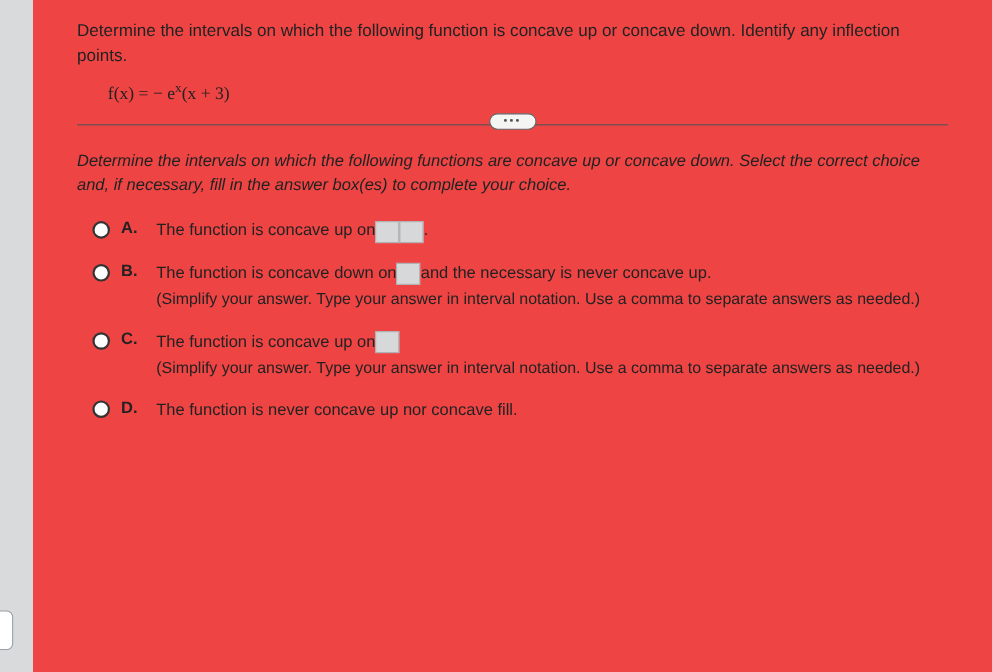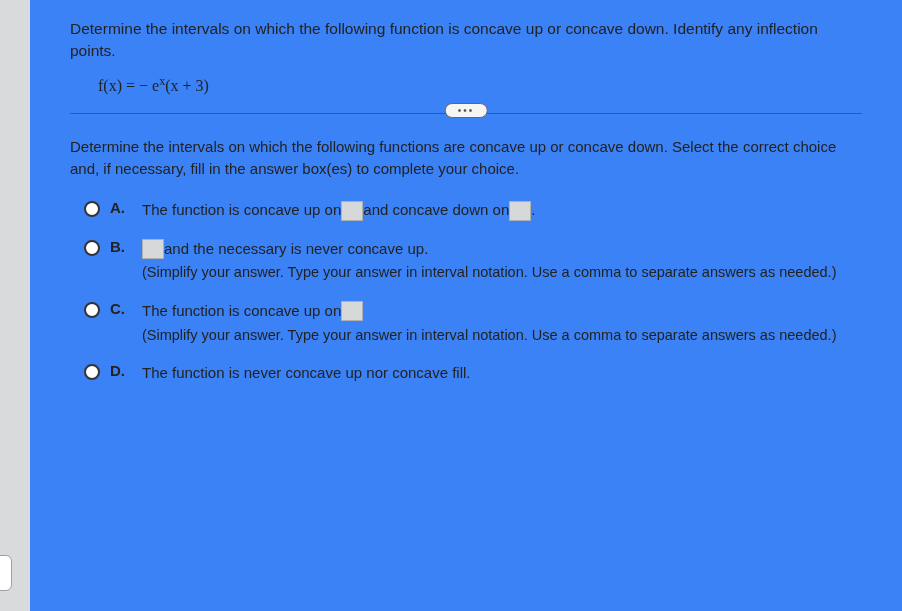--- a/index.html
+++ b/index.html
@@ -5,21 +5,21 @@
     * { box-sizing: border-box; margin: 0; padding: 0; }
     body {
       font-family: Arial, Helvetica, sans-serif;
       background: #e8e9ea;
       width: 902px;
       height: 611px;
       overflow: hidden;
       position: relative;
     }
     .page {
-      background: #3b82f6;
+      background: #ef4444;
       margin: 0 0 0 30px;
       padding: 18px 40px 18px 40px;
       height: 611px;
       position: relative;
     }
     .left-edge {
       position: absolute;
       left: 0;
       top: 0;
       width: 30px;
@@ -70,20 +70,21 @@
       font-size: 10px;
       letter-spacing: 2px;
       color: #555;
     }
     .subprompt {
       font-size: 15px;
       color: #222;
       line-height: 1.45;
       margin-bottom: 20px;
       font-weight: 500;
+      font-style: italic;
     }
     .choice {
       display: flex;
       align-items: flex-start;
       margin: 0 0 16px 14px;
       gap: 10px;
     }
     .radio {
       width: 16px;
       height: 16px;
@@ -157,32 +158,32 @@
 
   <p class="subprompt">Determine the intervals on which the following functions are concave up or concave down. Select the correct choice and, if necessary, fill in the answer box(es) to complete your choice.</p>
 
   <div class="choice">
     <span class="radio"></span>
     <span class="choice-label">A.</span>
     <div class="choice-body">
       <div class="line1">
         <span>The function is concave up on</span>
         <span class="answer-box"></span>
-        <span>and concave down on</span>
         <span class="answer-box"></span>
         <span>.</span>
       </div>
     </div>
   </div>
 
   <div class="choice">
     <span class="radio"></span>
     <span class="choice-label">B.</span>
     <div class="choice-body">
       <div class="line1">
+        <span>The function is concave down on</span>
         <span class="answer-box"></span>
         <span>and the necessary is never concave up.</span>
       </div>
       <div class="hint">(Simplify your answer. Type your answer in interval notation. Use a comma to separate answers as needed.)</div>
     </div>
   </div>
 
   <div class="choice">
     <span class="radio"></span>
     <span class="choice-label">C.</span>

